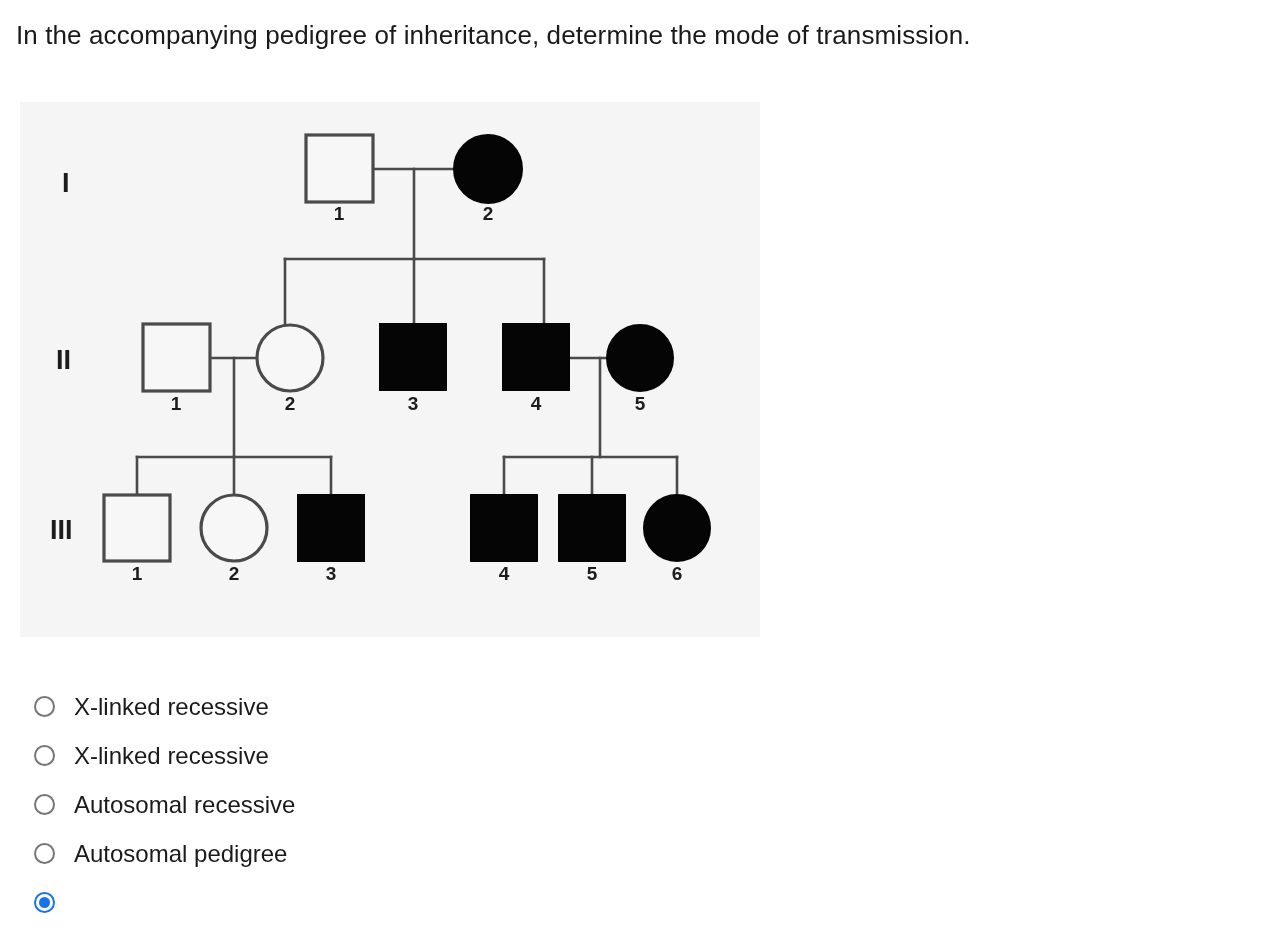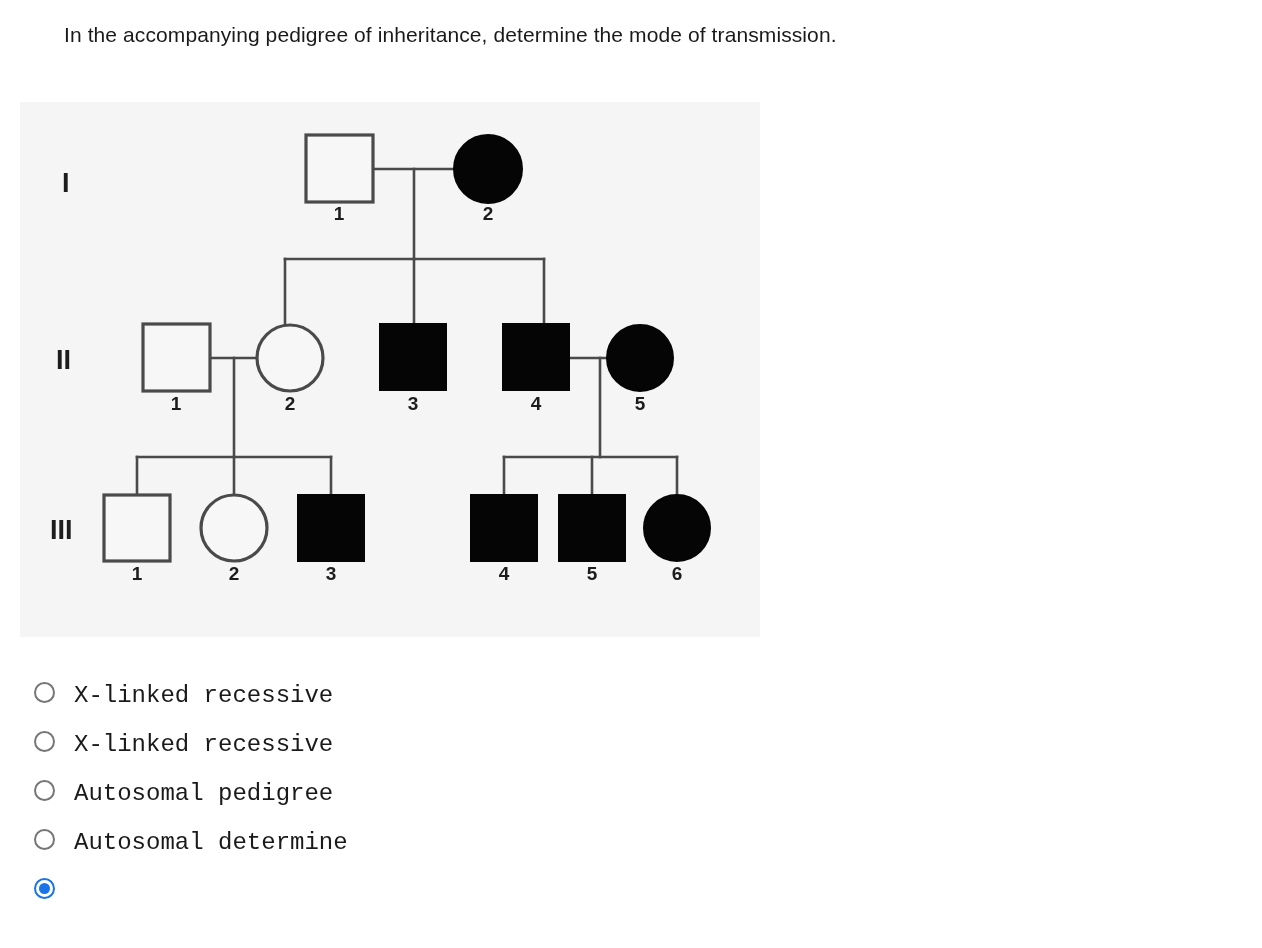--- a/index.html
+++ b/index.html
@@ -15,26 +15,25 @@
     font-family: "Liberation Sans", sans-serif;
     color: #000000;
     overflow: hidden;
   }
 
   
   #question-text {
     position: absolute;
     left: 16px;
     top: 18px;
-    font-size: 21px;
+    font-size: 26px;
     line-height: 34px;
     letter-spacing: 0.1px;
     color: #1a1a1a;
     white-space: nowrap;
-    margin-left: 48px;
   }
 
   
   #pedigree-panel {
     position: absolute;
     left: 20px;
     top: 102px;
     width: 740px;
     height: 535px;
     background: #f5f5f5;
@@ -81,23 +80,22 @@
 
   
   #options {
     position: absolute;
     left: 20px;
     top: 682px;
     width: 700px;
   }
   .option-row {
     display: flex;
-    align-items: flex-start;
+    align-items: center;
     height: 49px;
-    font-family: Liberation Mono, monospace;
   }
   .radio {
     width: 21px;
     height: 21px;
     border-radius: 50%;
     box-sizing: border-box;
     flex: 0 0 auto;
     margin-left: 14px;
     margin-right: 19px;
     position: relative;
@@ -215,25 +213,25 @@
     <span class="option-label">X-linked recessive</span>
   </div>
 
   <div class="option-row">
     <span class="radio off"></span>
     <span class="option-label">X-linked recessive</span>
   </div>
 
   <div class="option-row">
     <span class="radio off"></span>
+    <span class="option-label">Autosomal recessive</span>
+  </div>
+
+  <div class="option-row">
+    <span class="radio off"></span>
     <span class="option-label">Autosomal pedigree</span>
   </div>
 
   <div class="option-row">
-    <span class="radio off"></span>
-    <span class="option-label">Autosomal determine</span>
-  </div>
-
-  <div class="option-row">
     <span class="radio on"></span>
   </div>
 
 </div>
 
 </body></html>

